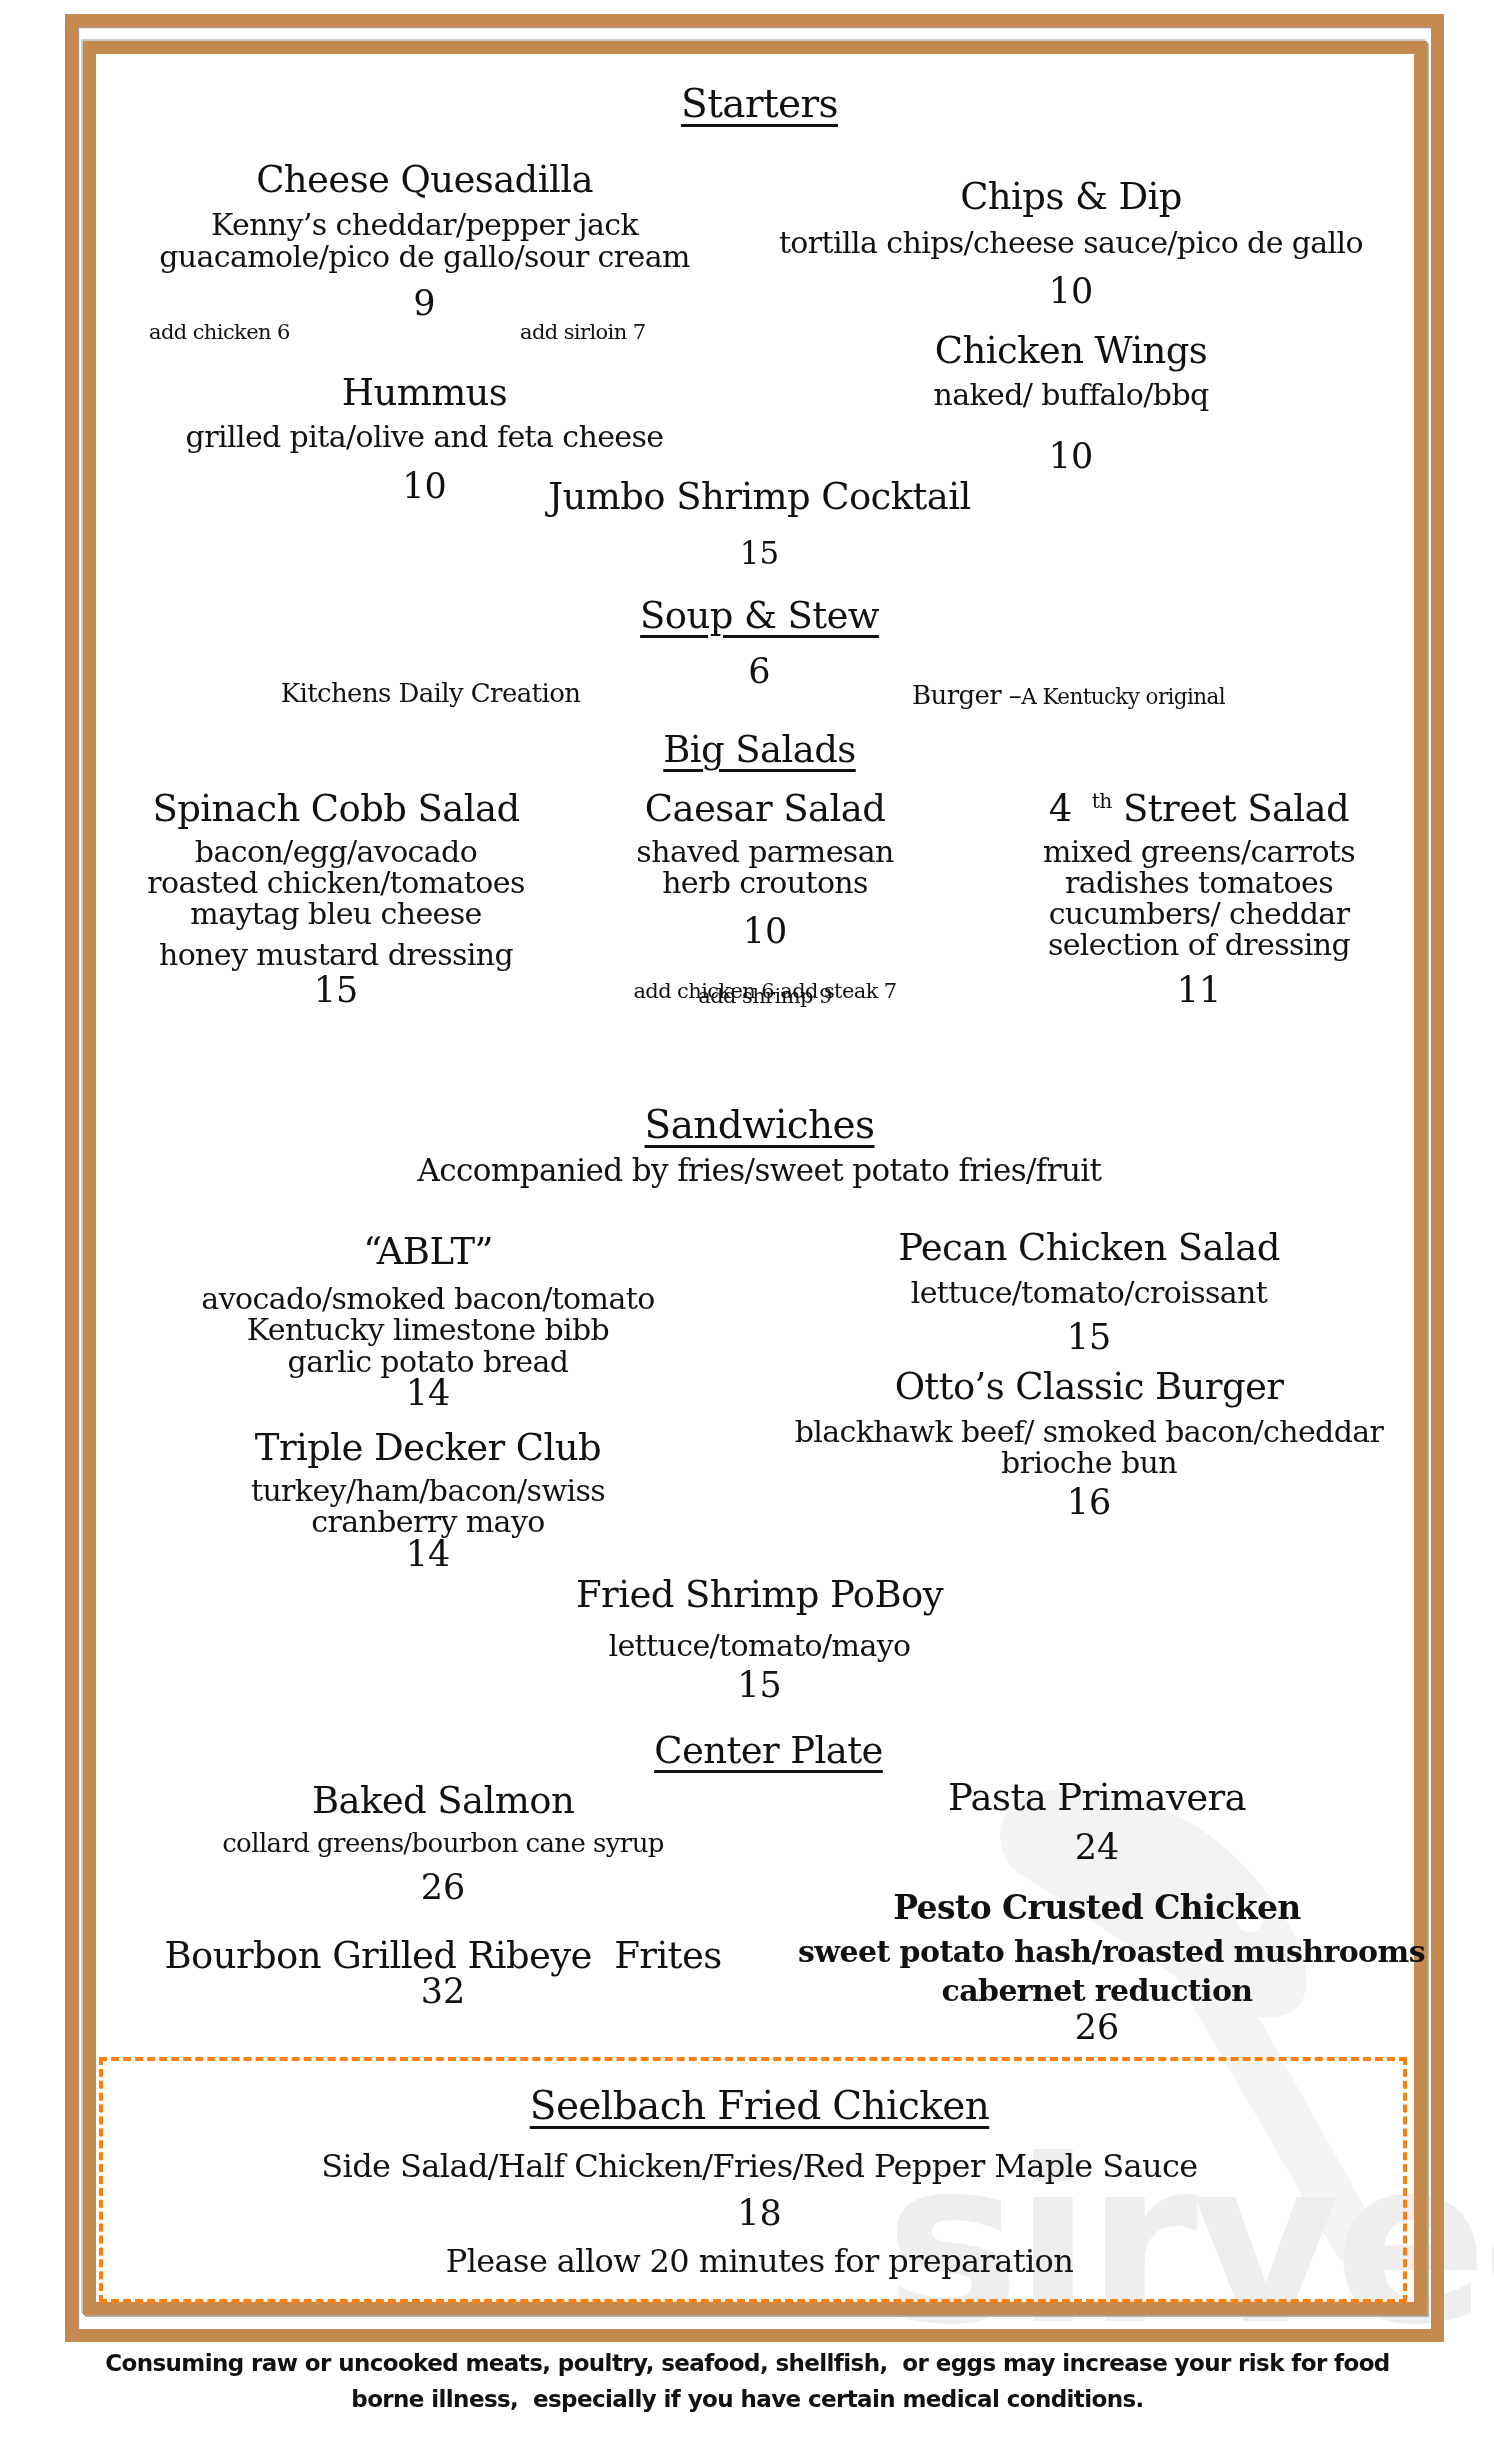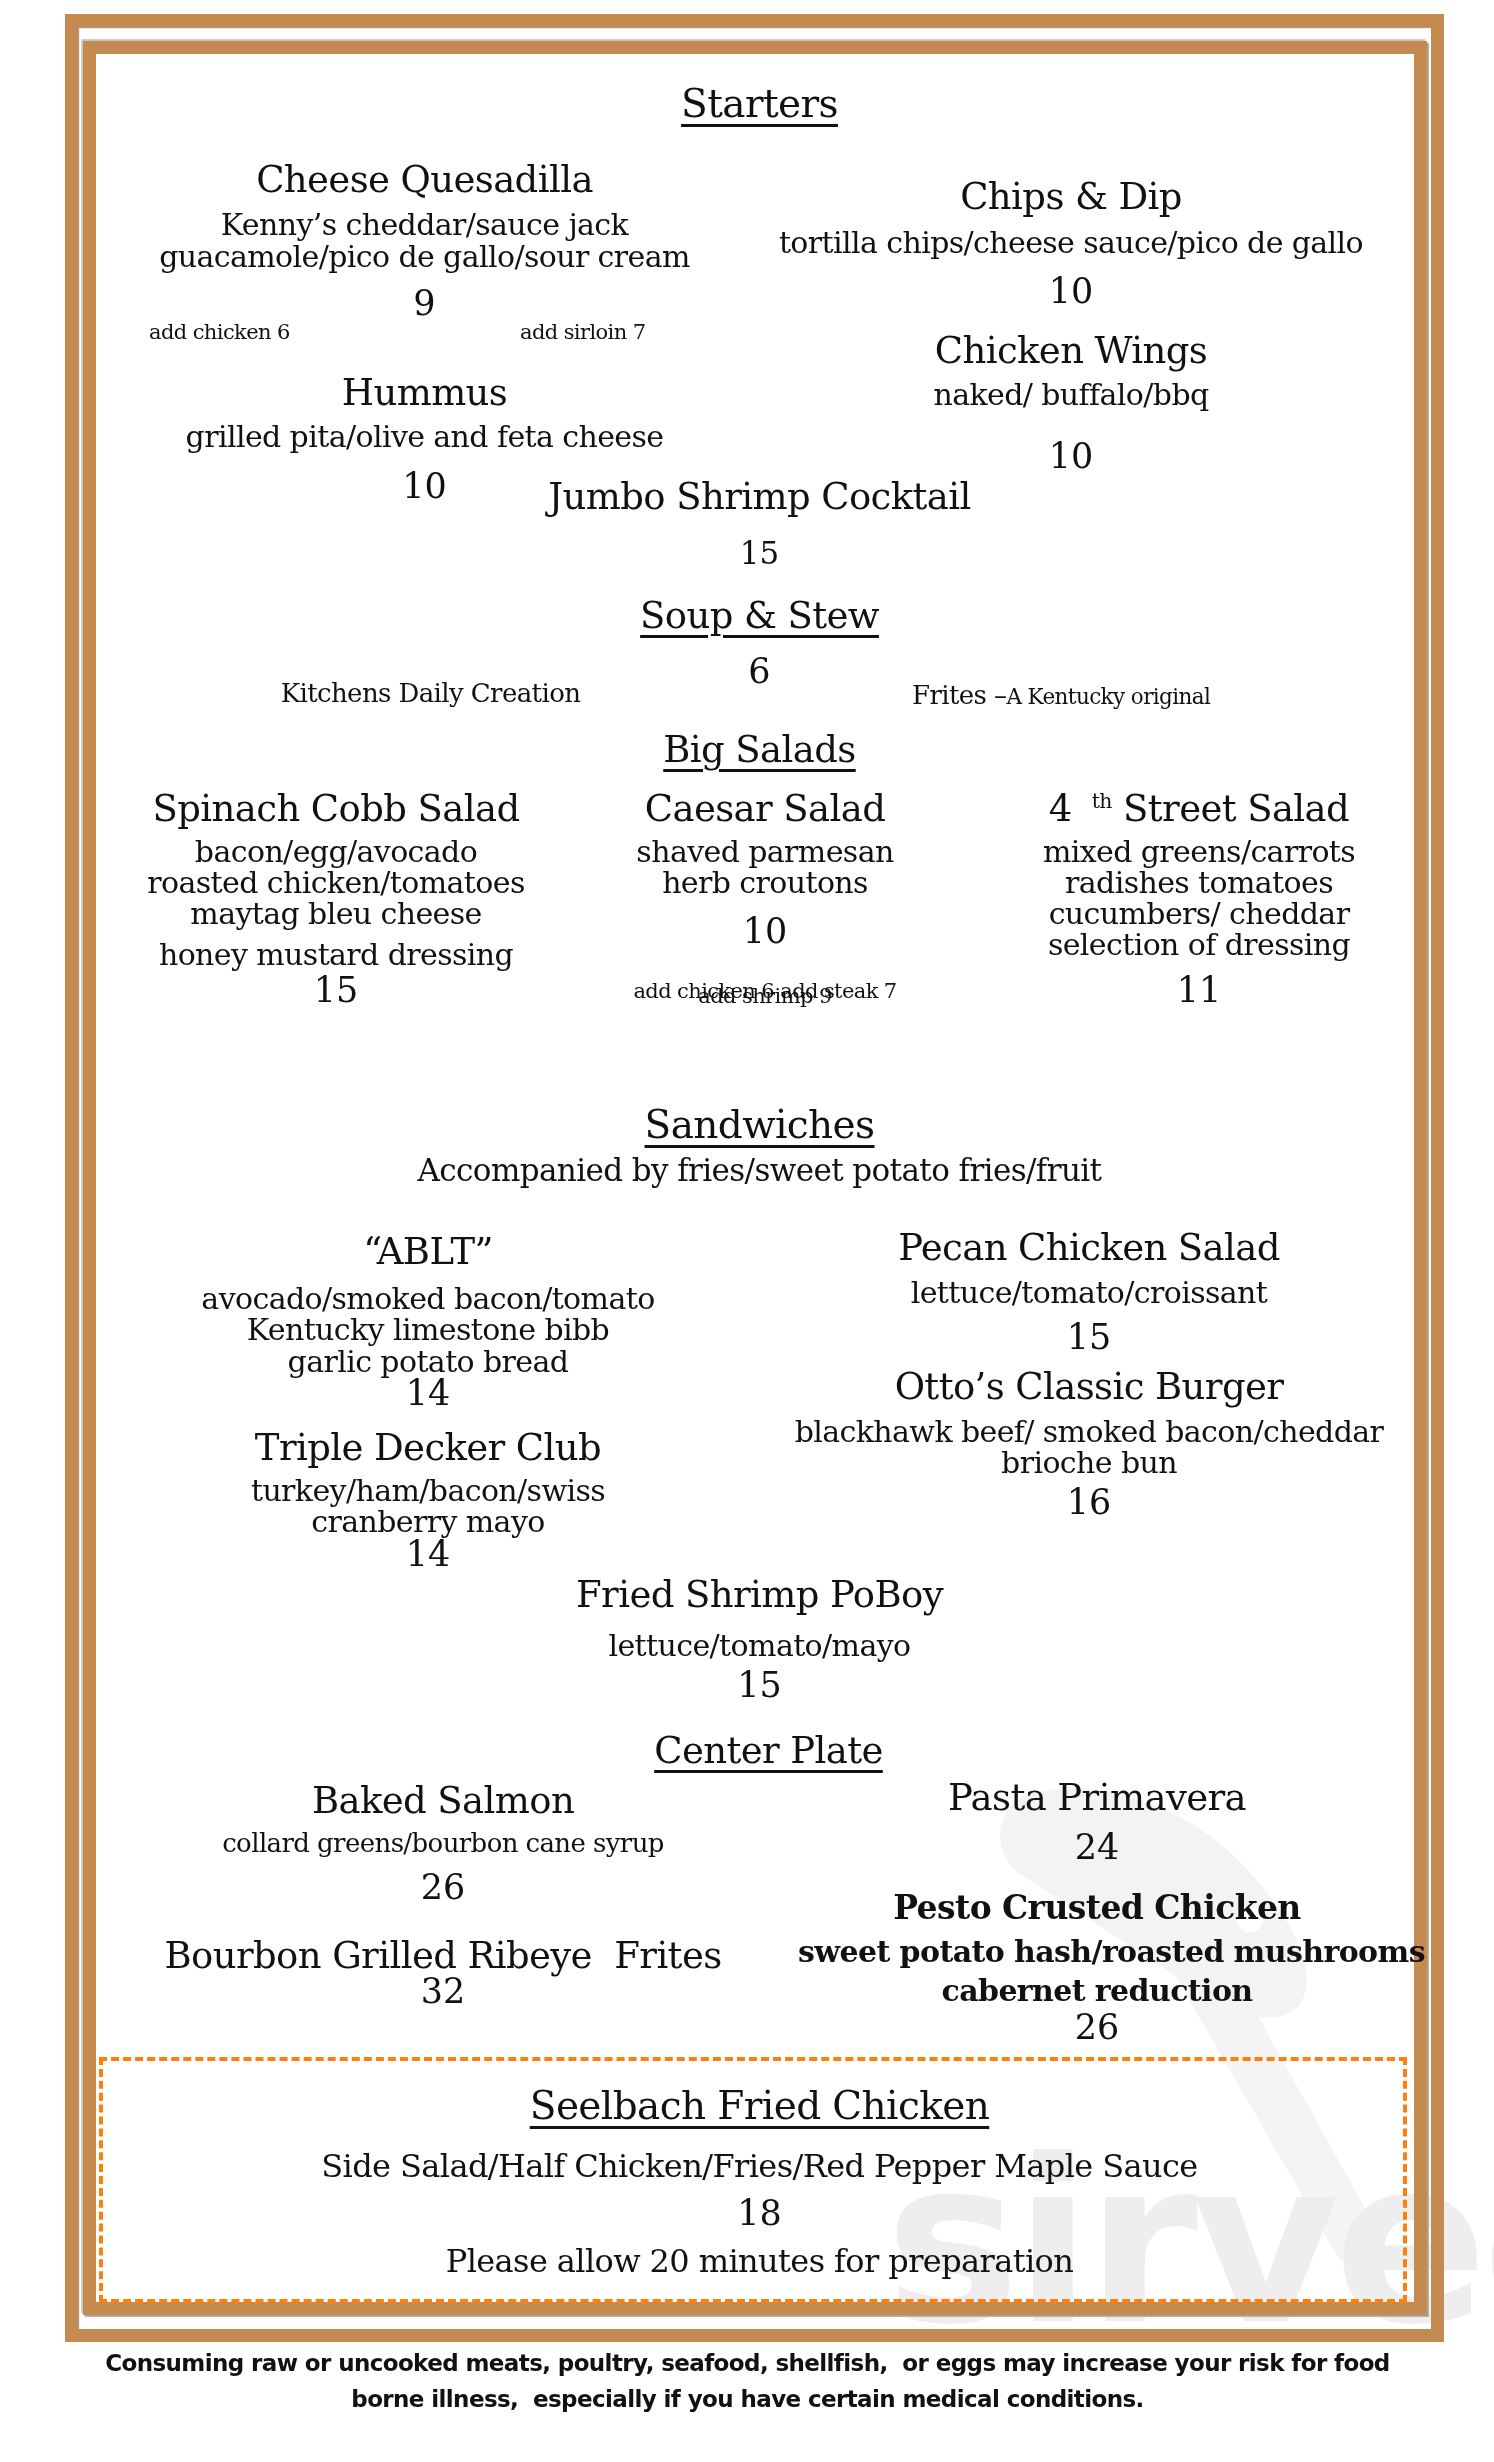--- a/index.html
+++ b/index.html
@@ -121,21 +121,21 @@
   </g>
 </svg>
 <div class="watermark" style="left:885px;top:2129px;font-family:'DejaVu Sans',sans-serif;font-weight:bold;font-size:227px;color:#ececec;opacity:0.85;letter-spacing:-6px;line-height:1;">sirved</div>
 
 <div class="frame-outer"></div>
 <div class="frame-inner"></div>
 
 <div class="t section-title" style="width:1519px;top:84px;">Starters</div>
 
 <div class="t item-name" style="width:849px;top:161px;">Cheese Quesadilla</div>
-<div class="t item-desc" style="width:849px;top:210px;">Kenny’s cheddar/sauce jack</div>
+<div class="t item-desc" style="width:849px;top:210px;">Kenny’s cheddar/pepper jack</div>
 <div class="t item-desc" style="width:849px;top:242px;">guacamole/pico de gallo/sour cream</div>
 <div class="t price" style="width:849px;top:286px;">9</div>
 <div class="t addon" style="left:149px;top:322px;text-align:left;">add chicken  6</div>
 <div class="t addon" style="left:520px;top:322px;text-align:left;">add sirloin 7</div>
 
 <div class="t item-name" style="width:849px;top:374px;">Hummus</div>
 <div class="t item-desc" style="width:849px;top:422px;">grilled pita/olive and feta cheese</div>
 <div class="t price" style="width:849px;top:469px;">10</div>
 
 <div class="t item-name" style="left:706px;width:730px;top:178px;">Chips &amp; Dip</div>
@@ -146,21 +146,21 @@
 <div class="t item-desc" style="left:706px;width:730px;top:380px;">naked/ buffalo/bbq</div>
 <div class="t price" style="left:706px;width:730px;top:439px;">10</div>
 
 <div class="t item-name" style="width:1519px;top:478px;">Jumbo Shrimp Cocktail</div>
 <div class="t price" style="width:1519px;top:538px;font-size:31px;">15</div>
 
 <div class="t section-title" style="width:1519px;top:597px;font-size:37px;">Soup &amp; Stew</div>
 <div class="t price" style="width:1519px;top:654px;">6</div>
 <div class="t item-desc-sm" style="width:861px;top:680px;">Kitchens Daily Creation</div>
 <div class="t" style="left:912px;top:682px;text-align:left;">
-  <span class="item-desc-sm">Frites –</span><span style="font-size:21.5px;letter-spacing:-0.6px;">A Kentucky original</span>
+  <span class="item-desc-sm">Burger –</span><span style="font-size:21.5px;letter-spacing:-0.6px;">A Kentucky original</span>
 </div>
 
 <div class="t section-title" style="width:1519px;top:731px;font-size:37px;">Big Salads</div>
 
 <div class="t item-name" style="left:97px;width:478px;top:790px;">Spinach Cobb Salad</div>
 <div class="t item-desc" style="left:97px;width:478px;top:837px;">bacon/egg/avocado</div>
 <div class="t item-desc" style="left:97px;width:478px;top:868px;">roasted chicken/tomatoes</div>
 <div class="t item-desc" style="left:97px;width:478px;top:899px;">maytag bleu cheese</div>
 <div class="t item-desc" style="left:97px;width:478px;top:940px;">honey mustard dressing</div>
 <div class="t price" style="left:97px;width:478px;top:973px;">15</div>

